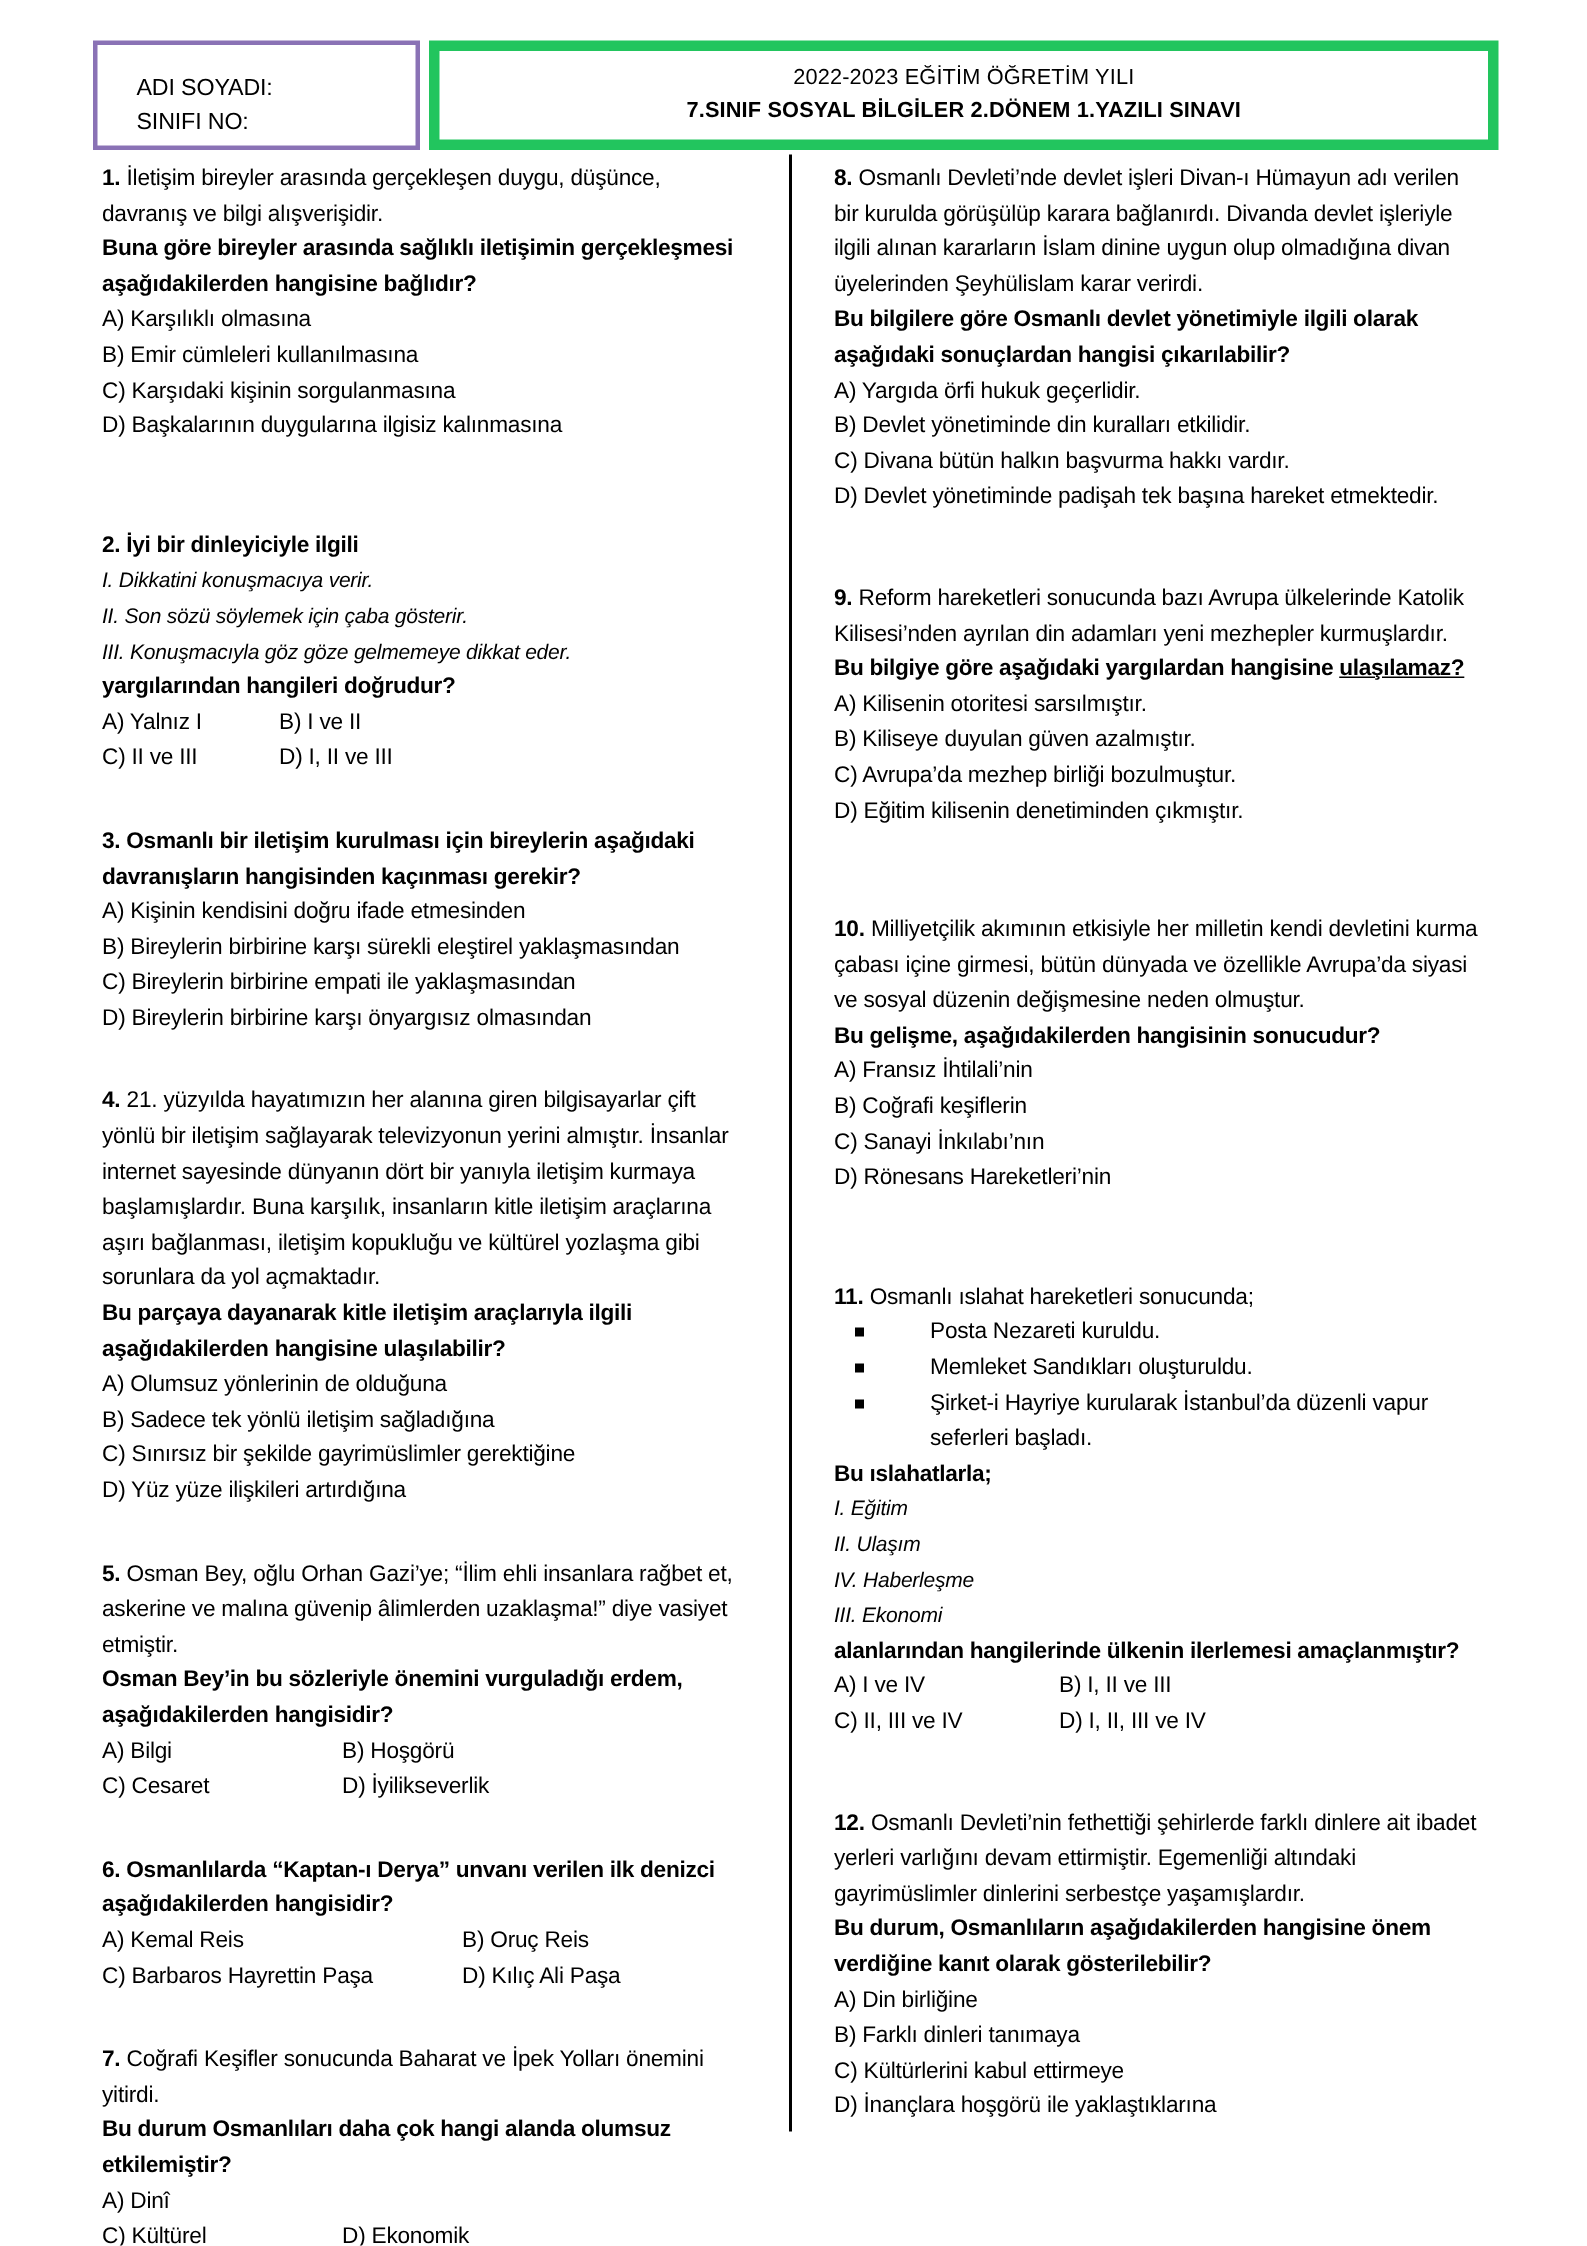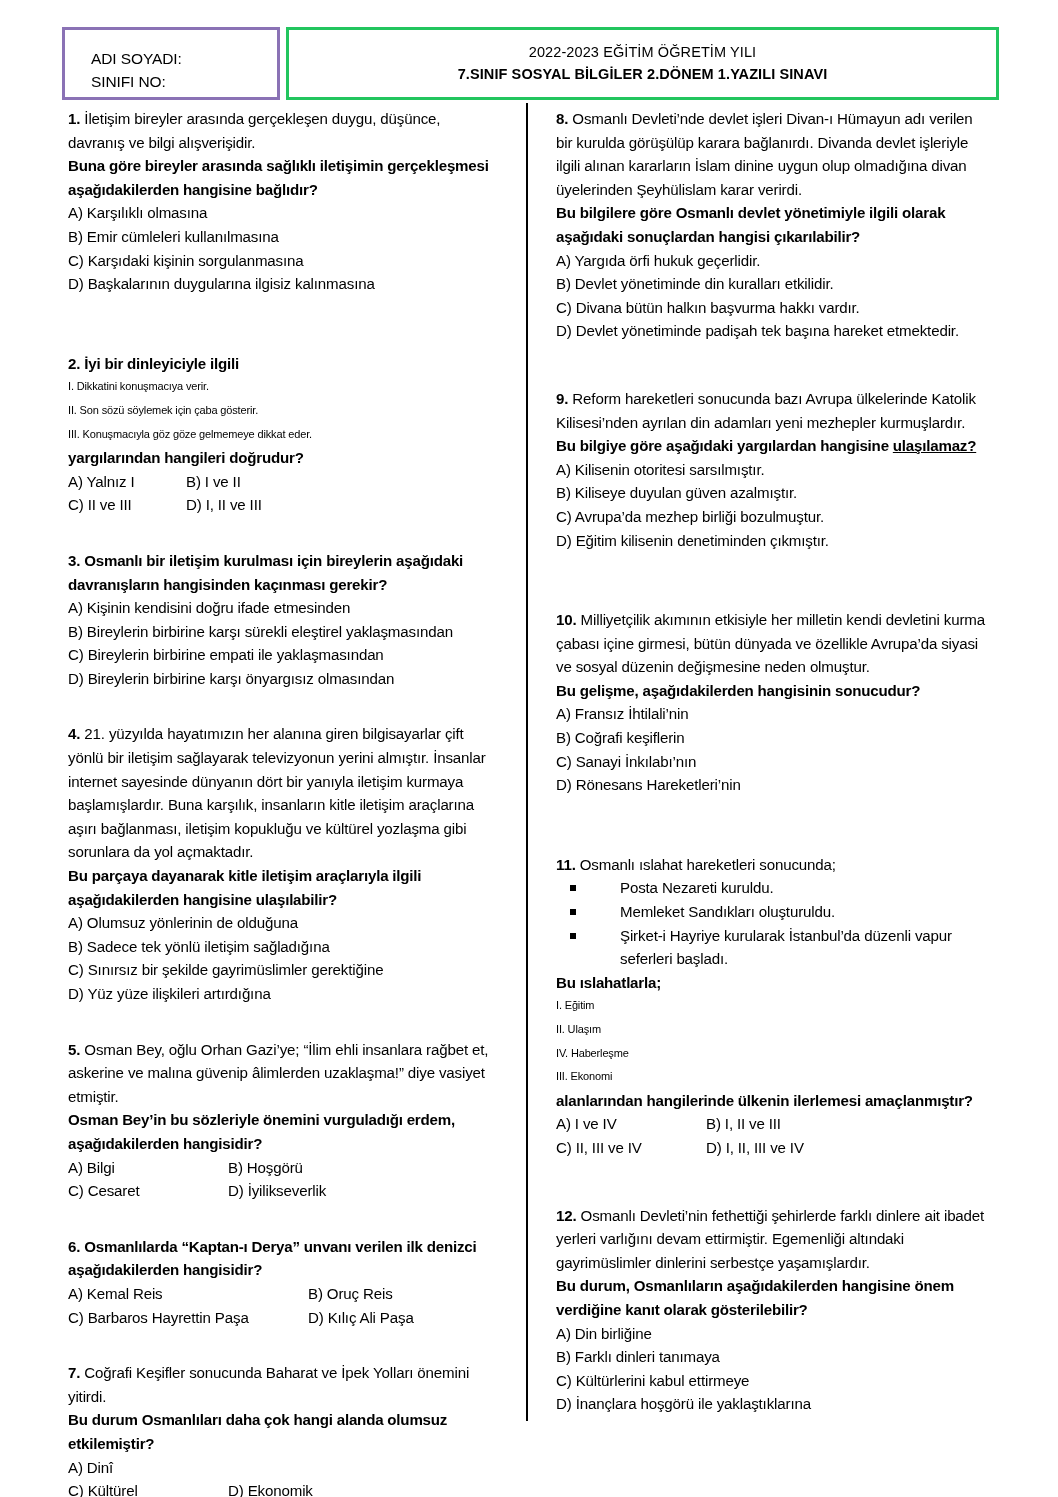--- a/index.html
+++ b/index.html
@@ -47,21 +47,21 @@
   .header-id-line {
     font-size: 15.5px;
     line-height: 23px;
     letter-spacing: -0.1px;
     white-space: nowrap;
   }
   .header-title-box {
     flex: 1;
     margin-left: 6px;
     box-sizing: border-box;
-    border: 3px solid #22c55e;
+    border: 7px solid #22c55e;
     background: #ffffff;
     display: flex;
     flex-direction: column;
     align-items: center;
     justify-content: center;
     padding-bottom: 2px;
   }
   .header-title-line1 {
     font-size: 14.5px;
     line-height: 22px;
@@ -112,23 +112,24 @@
     font-size: 15.1px;
     line-height: 23.6px;
     letter-spacing: -0.15px;
   }
   .opt-grid {
     display: grid;
     grid-template-columns: var(--c1, 170px) 1fr;
   }
   .opt-grid .opt { white-space: nowrap; }
   .roman {
-    font-size: 11px;
+    font-size: 14px;
     line-height: 23.6px;
     letter-spacing: -0.15px;
+    font-style: italic;
   }
   .bullets { margin: 0; padding: 0; list-style: none; }
   .bullets li {
     font-size: 15.1px;
     line-height: 23.6px;
     letter-spacing: -0.15px;
     padding-left: 64px;
     position: relative;
   }
   .bullets li .sq {

